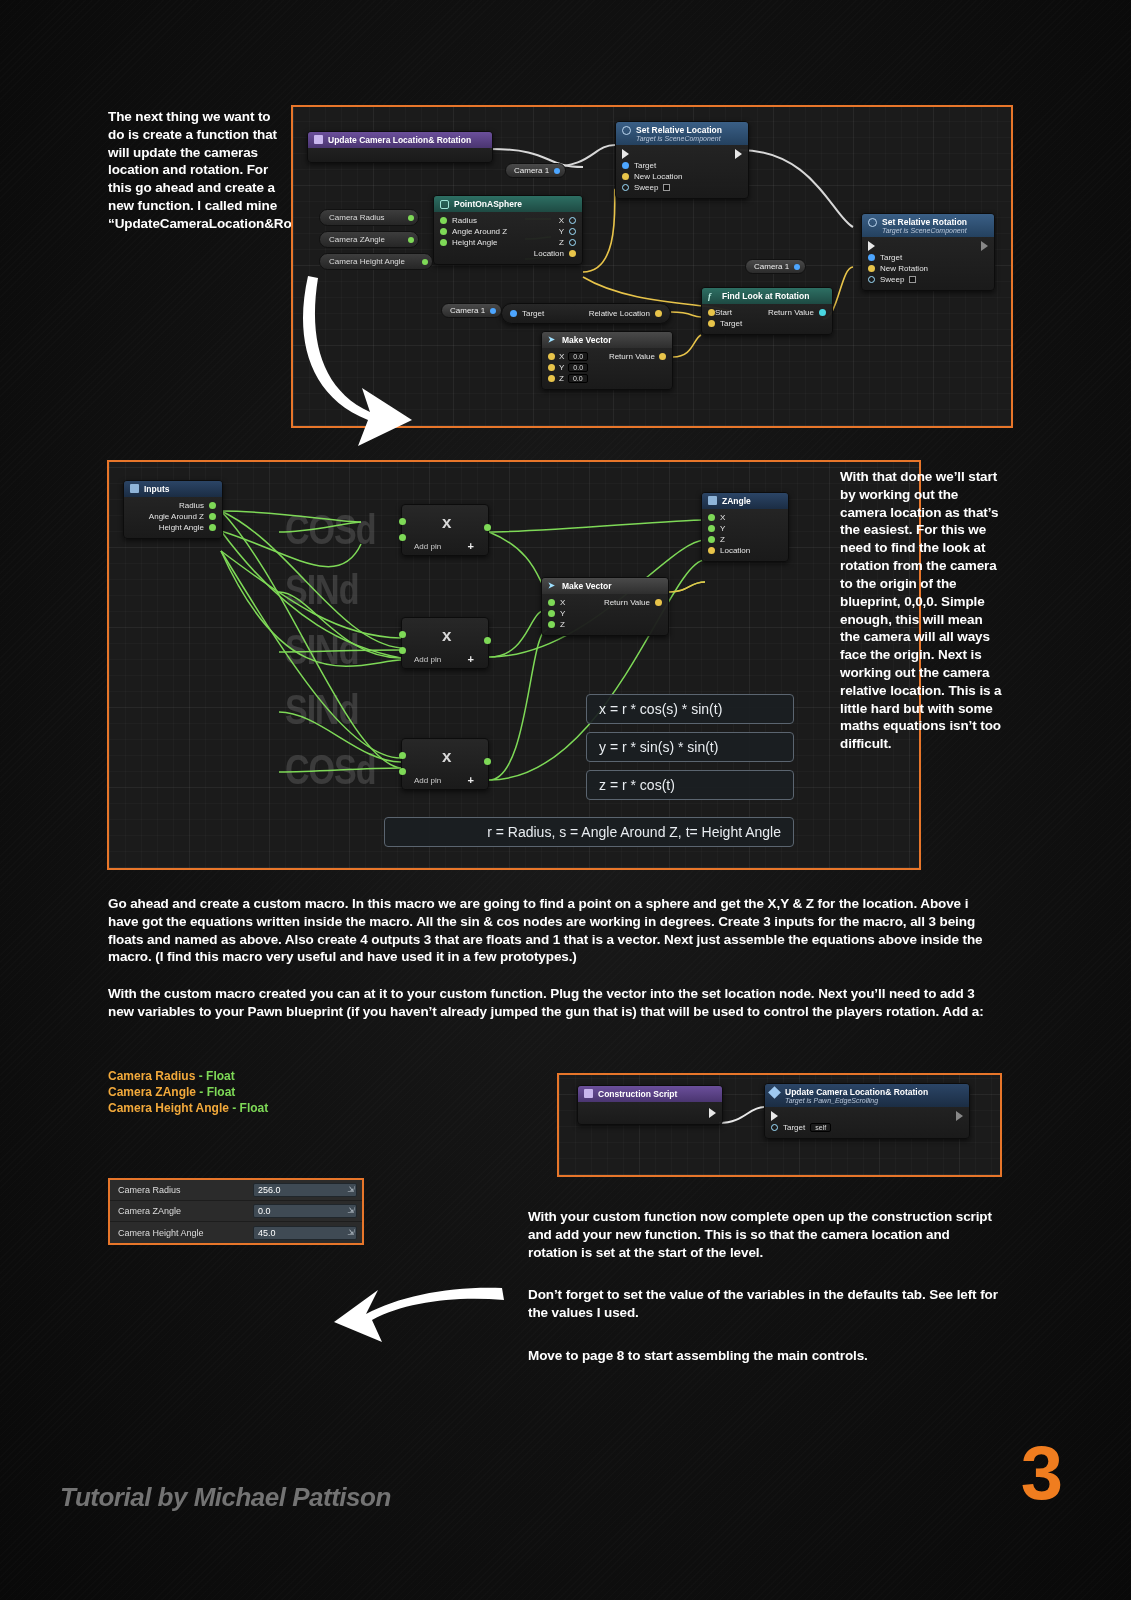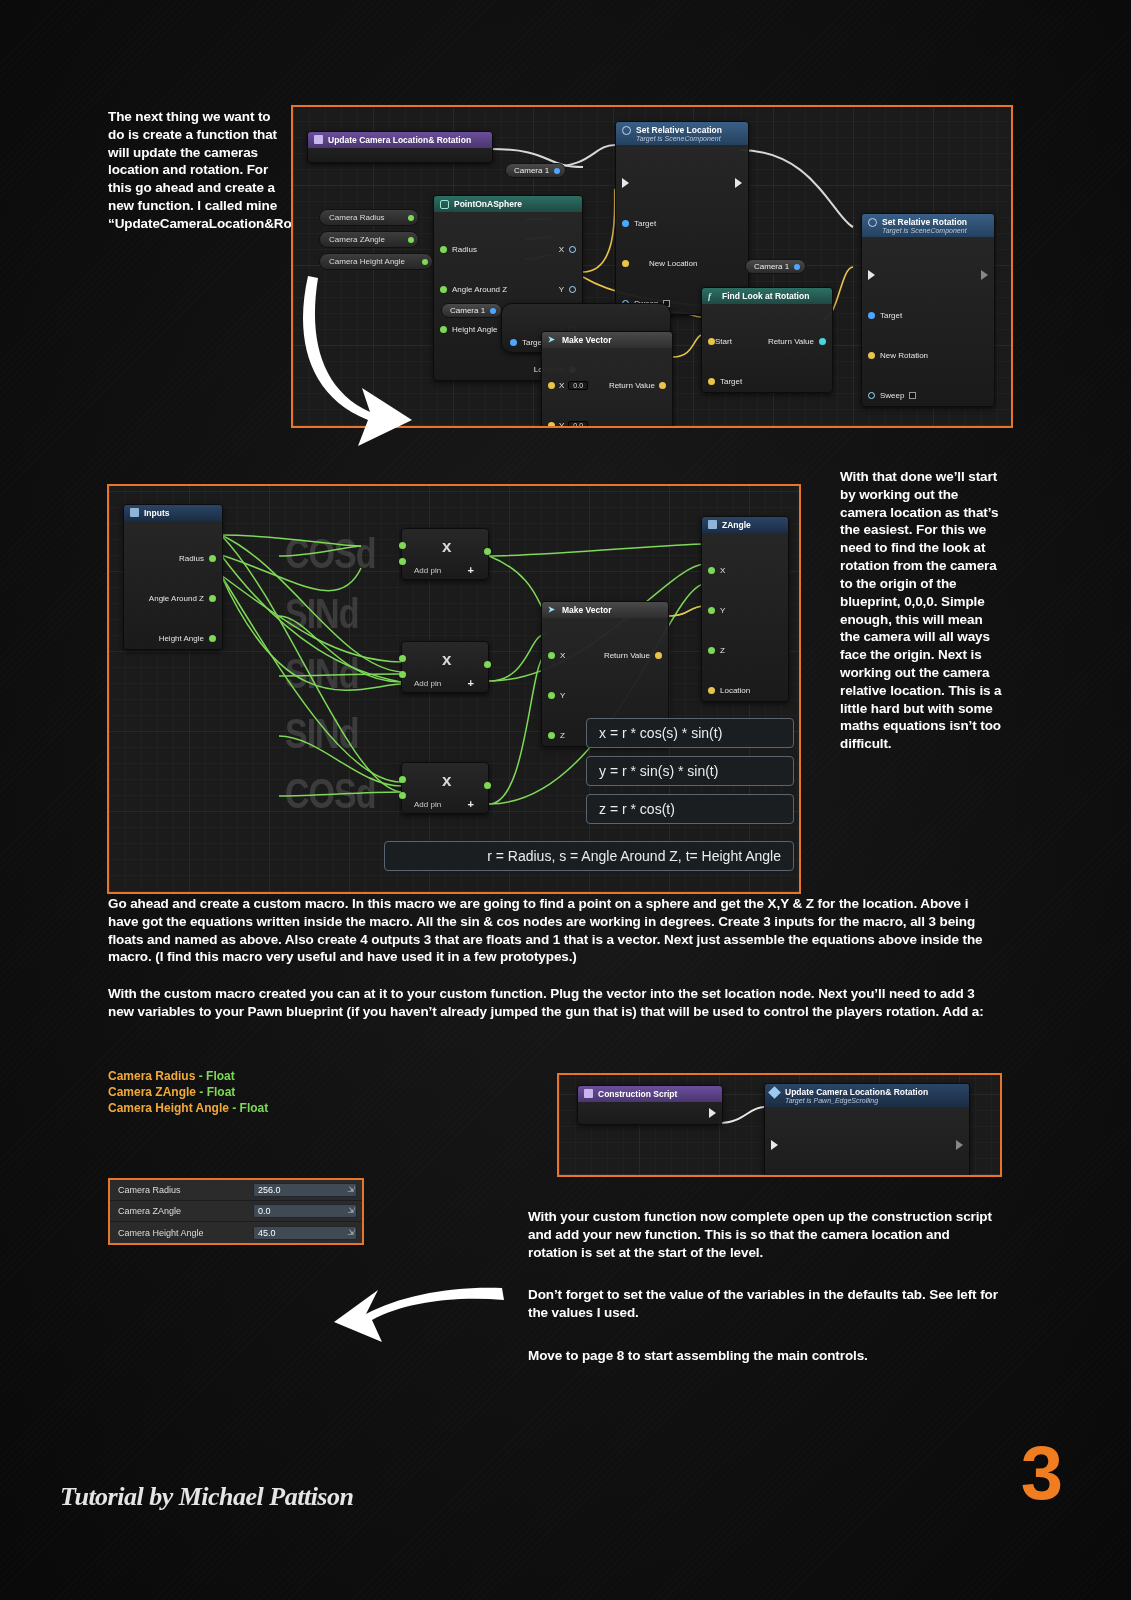--- a/index.html
+++ b/index.html
@@ -78,21 +78,21 @@
     font-style:italic;
     font-size:7px;
     color:#b9c6d8;
   }
   .hdr-blue{ background:linear-gradient(180deg,#3a5f86,#24415f); }
   .hdr-purple{ background:linear-gradient(180deg,#6b4f9b,#4a3570); }
   .hdr-teal{ background:linear-gradient(180deg,#2d6f63,#1e4a43); }
   .hdr-grey{ background:linear-gradient(180deg,#4a4a4a,#2e2e2e); }
   .hdr-navy{ background:linear-gradient(180deg,#2b4566,#1b2d44); }
   .node .body{ padding:3px 6px 5px 6px; }
-  .row{ display:flex; align-items:flex-start; justify-content:space-between; gap:8px; padding:1px 0; white-space:nowrap;margin-top:29px; }
+  .row{ display:flex; align-items:flex-start; justify-content:space-between; gap:8px; padding:1px 0; white-space:nowrap; }
   .pin{ width:7px; height:7px; border-radius:50%; display:inline-block; flex:none; }
   .pin-exec{
     width:0;height:0;flex:none;
     border-left:7px solid #e8e8e8;
     border-top:5px solid transparent;
     border-bottom:5px solid transparent;
   }
   .pin-exec-o{
     width:0;height:0;flex:none;
     border-left:7px solid #e8e8e8;
@@ -170,23 +170,23 @@
     border-radius:2px; padding:1px 4px; position:relative; color:#fff; font-size:9px;
   }
   .def-val .spin{ position:absolute; right:2px; top:1px; font-size:8px; color:#b9c2cb; }
 
   .var-list{ position:absolute; font-size:12px; font-weight:bold; line-height:1.35; }
   .v-orange{ color:#f2a93b; }
   .v-green{ color:#7ed957; }
 
   .footer-credit{
     position:absolute; left:60px; top:1482px;
-    font-family:Liberation Serif, serif;
+    font-family:Liberation Sans, sans-serif;
     font-weight:bold; font-style:italic;
-    font-size:26px; color:#e5e5e5;
+    font-size:26px; color:#737373;
     letter-spacing:-0.5px;
   }
   .page-num{
     position:absolute; right:68px; top:1435px;
     font-family:"Liberation Sans", sans-serif;
     font-weight:bold; font-size:76px; color:#f07d1f;
     line-height:1;
   }
   .wire{ position:absolute; z-index:2; pointer-events:none; }
 </style>
@@ -234,21 +234,21 @@
           <span class="pin-exec"></span>
           <span class="pin-exec-o"></span>
         </div>
         <div class="row">
           <span style="display:flex;align-items:center;gap:5px;">
               <i class="pin pin-blue"></i>
               <span>Target</span>
             </span>
         </div>
         <div class="row">
-          <span style="display:flex;align-items:center;gap:20px;">
+          <span style="display:flex;align-items:center;gap:5px;">
               <i class="pin pin-yellow"></i>
               <span>New Location</span>
             </span>
         </div>
         <div class="row">
           <span style="display:flex;align-items:center;gap:5px;">
               <i class="pin pin-hollow"></i>
               <span>Sweep</span>
               <i class="chk"></i>
             </span>
@@ -426,21 +426,21 @@
     </div>
     <div class="var-pill" style="left:26px; top:146px; width:114px;">
       <span>Camera Height Angle</span><i class="dot"></i>
     </div>
   </div>
 
   <svg class="arrow-svg" style="left:300px; top:270px; width:130px; height:190px;" viewBox="0 0 130 190">
     <path d="M18,8 C8,70 22,120 70,142 L62,118 L112,150 L58,176 L68,150 C8,126 -6,68 8,6 Z" fill="#ffffff"></path>
   </svg>
 
-  <div class="bp-panel" style="left:107px; top:484px; width:694px; height:410px;">
+  <div class="bp-panel" style="left:107px; top:460px; width:814px; height:410px;">
 
     <svg class="wire" style="left:0;top:0;width:694px;height:410px;" viewBox="0 0 694 410">
       <g stroke="#7ed957" stroke-width="1.5" fill="none">
         <path d="M112,49 C170,49 230,60 252,60"></path>
         <path d="M112,49 C180,80 230,180 292,186"></path>
         <path d="M112,49 C180,120 240,300 292,306"></path>
         <path d="M112,69 C180,90 230,130 252,82"></path>
         <path d="M112,69 C180,160 240,186 292,196"></path>
         <path d="M112,89 C180,140 230,175 292,176"></path>
         <path d="M112,89 C180,200 240,296 292,296"></path>

